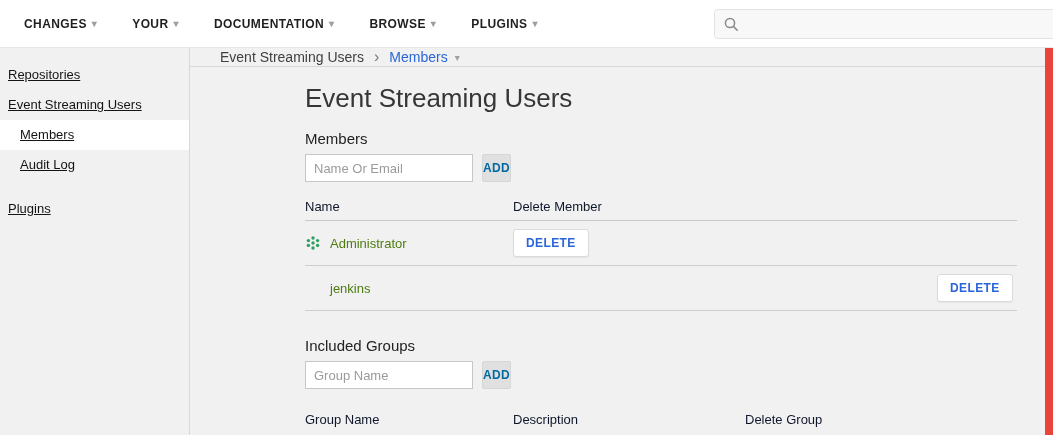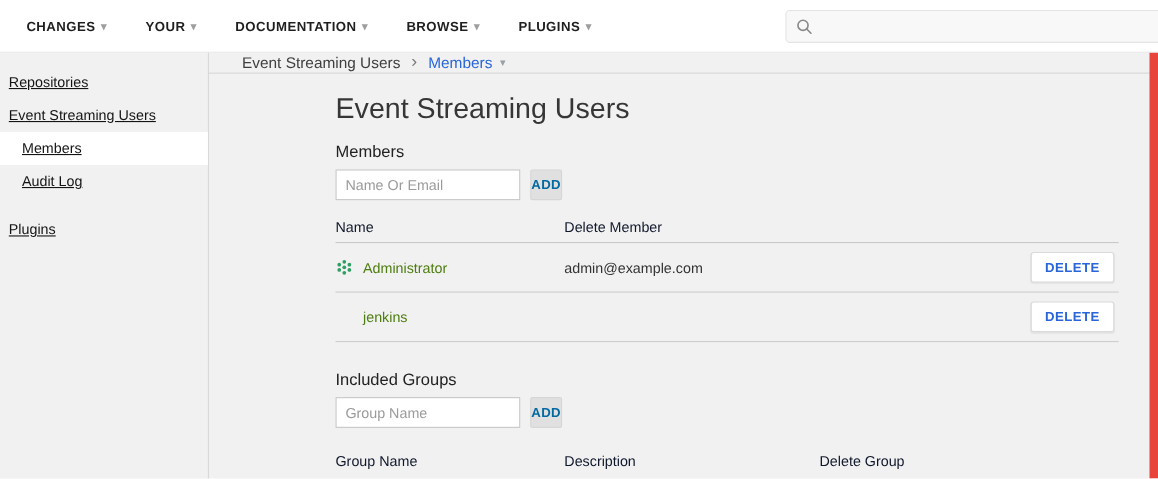--- a/index.html
+++ b/index.html
@@ -158,21 +158,20 @@
                   <circle cx="12.6" cy="5.6" r="1.7"></circle>
                   <circle cx="12.6" cy="10.4" r="1.7"></circle>
                   <circle cx="8" cy="13" r="1.7"></circle>
                   <circle cx="3.4" cy="10.4" r="1.7"></circle>
                   <circle cx="3.4" cy="5.6" r="1.7"></circle>
                   <circle cx="8" cy="8" r="1.7"></circle>
                 </g>
               </svg>
               <span>Administrator</span>
             </div>
-            <div class="email-cell">admin@example.com</div>
             <div>
               <button class="delete-btn">DELETE</button>
             </div>
           </div>
 
           <div class="trow">
             <div class="name-cell">
               <span class="avatar-spacer"></span>
               <span>jenkins</span>
             </div>

